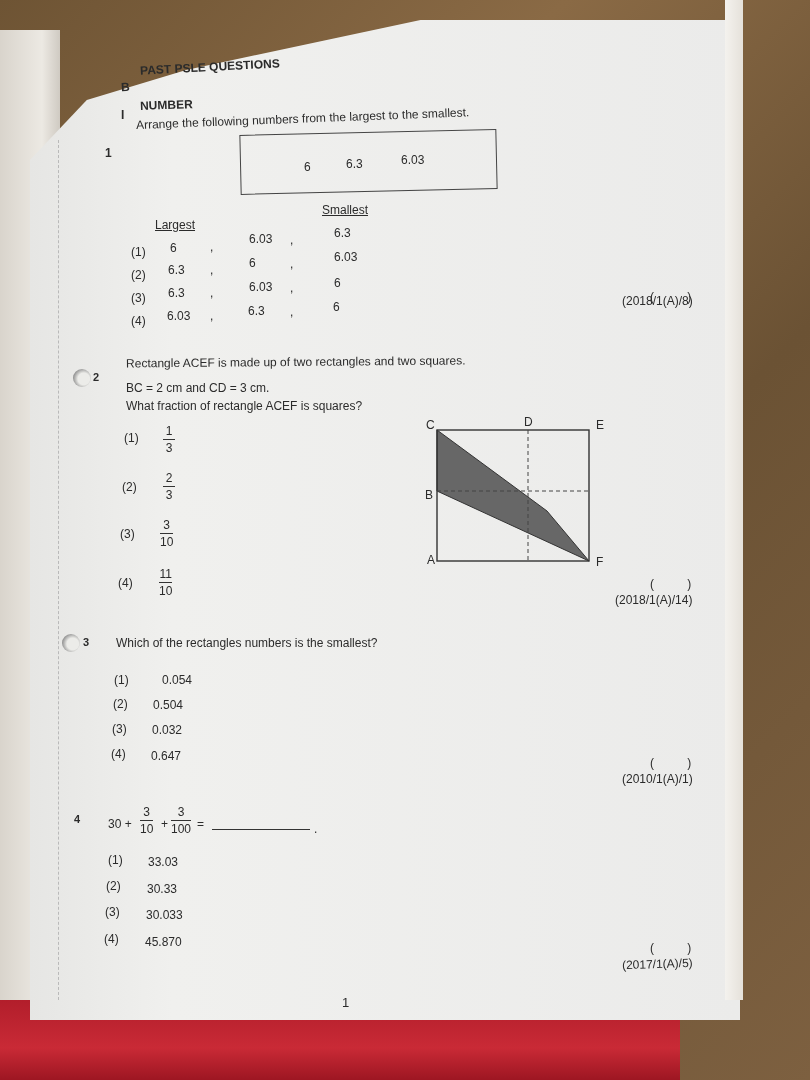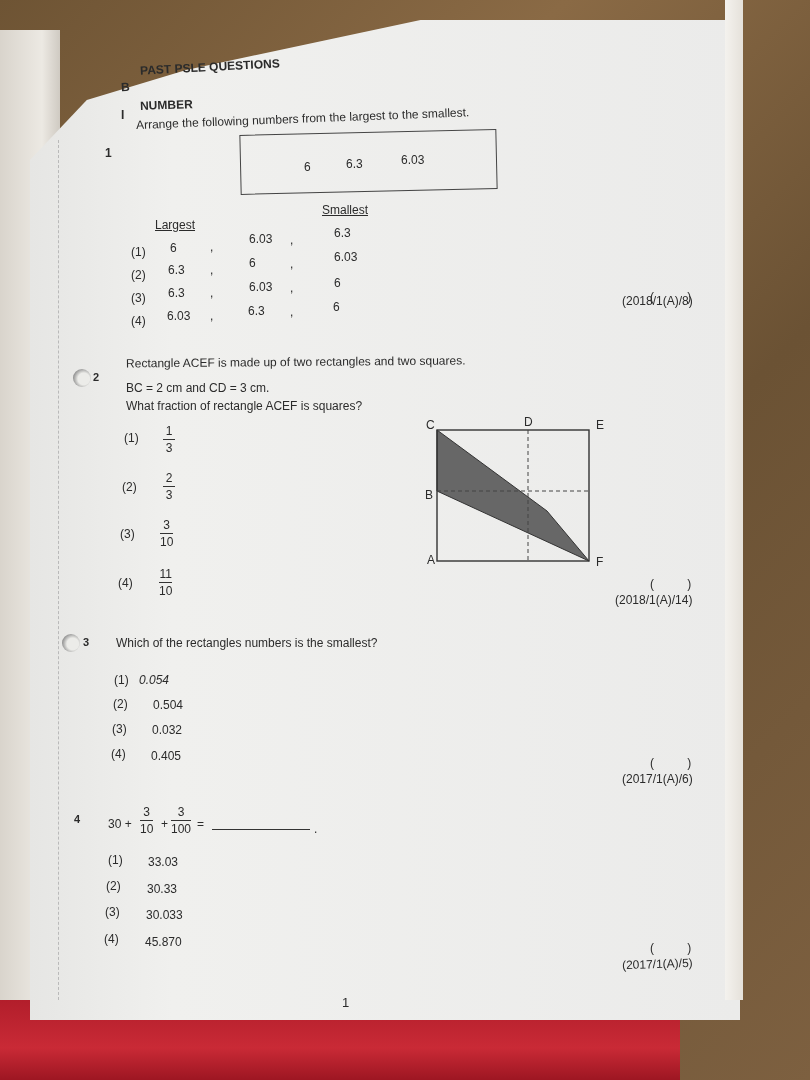--- a/index.html
+++ b/index.html
@@ -158,36 +158,36 @@
 
 <div class="t" style="left:650px;top:577px;white-space:pre;">(          )</div>
 <div class="t" style="left:615px;top:593px;">(2018/1(A)/14)</div>
 
 <div class="punch" style="left:62px;top:634px;"></div>
 <div class="t bold" style="left:83px;top:636px;font-size:11px;">3</div>
 <div class="t" style="left:116px;top:636px;">Which of the rectangles numbers is the smallest?</div>
 
 <div>
   <div class="t" style="left:114px;top:673px;">(1)</div>
-  <div class="t" style="left:139px;top:673px;font-style:italic;">0.054</div>
+  <div class="t" style="left:162px;top:673px;">0.054</div>
 </div>
 <div>
   <div class="t" style="left:113px;top:697px;">(2)</div>
   <div class="t" style="left:153px;top:698px;">0.504</div>
 </div>
 <div>
   <div class="t" style="left:112px;top:722px;">(3)</div>
   <div class="t" style="left:152px;top:723px;">0.032</div>
 </div>
 <div>
   <div class="t" style="left:111px;top:747px;">(4)</div>
-  <div class="t" style="left:151px;top:749px;">0.405</div>
+  <div class="t" style="left:151px;top:749px;">0.647</div>
 </div>
 <div class="t" style="left:650px;top:756px;white-space:pre;">(          )</div>
-<div class="t" style="left:622px;top:772px;">(2017/1(A)/6)</div>
+<div class="t" style="left:622px;top:772px;">(2010/1(A)/1)</div>
 
 <div class="t bold" style="left:74px;top:813px;font-size:11px;">4</div>
 <div class="t" style="left:108px;top:817px;">30 +</div>
 <div class="frac" style="left:140px;top:805px;">
   <span>3</span>
     <span class="bar"></span>
     <span>10</span>
 </div>
 <div class="t" style="left:161px;top:817px;">+</div>
 <div class="frac" style="left:171px;top:805px;">

